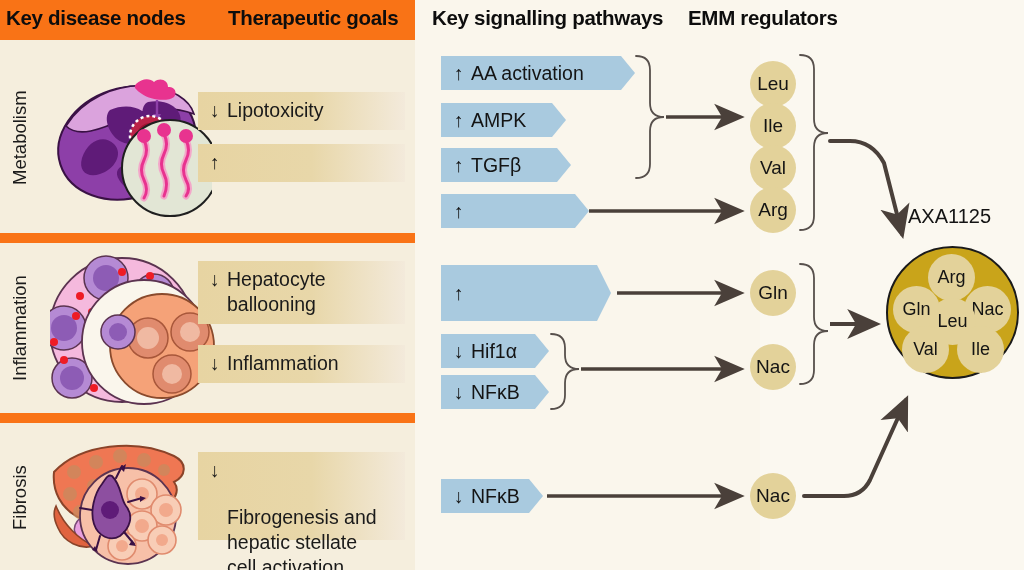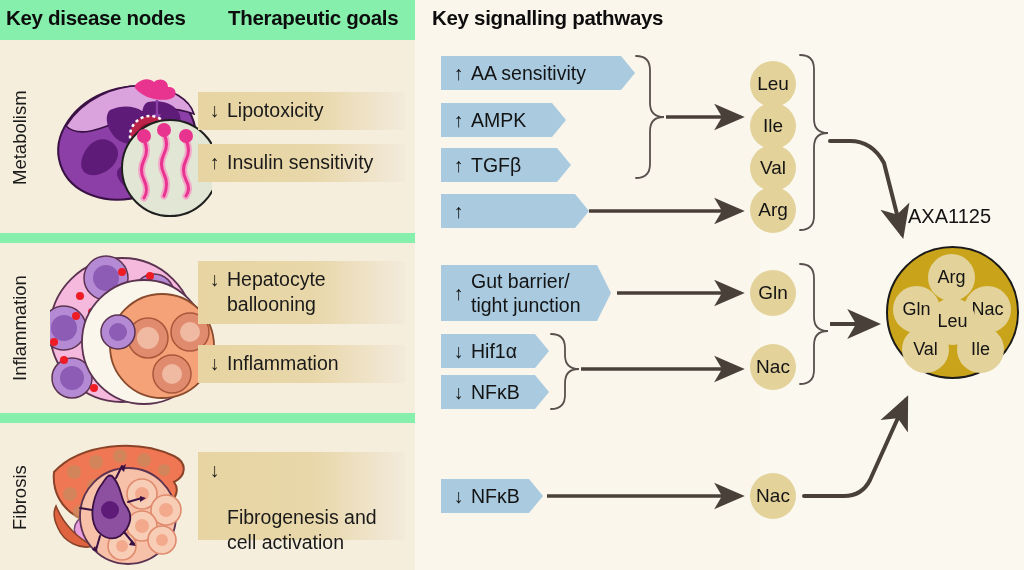--- a/index.html
+++ b/index.html
@@ -5,21 +5,21 @@
   * { margin:0; padding:0; box-sizing:border-box; }
   html, body {
     width:1024px; height:570px;
     font-family:"Liberation Sans", sans-serif;
     background:#ffffff;
     overflow:hidden;
   }
   #diagram {
     position:relative;
     width:1024px; height:460px;
-    background:#86efac;
+    background:#f97316;
   }
   
   .band {
     position:absolute; top:0; bottom:0;
     background:#faf6ec;
   }
   .band-a { left:415px; width:345px; }
   .band-b { left:760px; width:264px; background:#fbf8f0; }
 
   
@@ -135,20 +135,21 @@
     <div class="inner-band2"></div>
   </div>
   <div class="rowbg r3">
     <div class="inner-band"></div>
     <div class="inner-band2"></div>
   </div>
 
   <div class="hdr hdr-1">Key disease nodes</div>
   <div class="hdr hdr-2">Therapeutic goals</div>
   <div class="hdr hdr-3">Key signalling pathways</div>
+  <div class="hdr hdr-4">EMM regulators</div>
 
   <div class="rowlabel rl-1">Metabolism</div>
   <div class="rowlabel rl-2">Inflammation</div>
   <div class="rowlabel rl-3">Fibrosis</div>
 
   <svg class="illus" style="left:52px; top:48px;" width="160" height="180" viewBox="0 0 160 180">
     <ellipse cx="75" cy="95" rx="70" ry="55" transform="rotate(-18 75 95)" fill="#8d3fa8" stroke="#3a1145" stroke-width="2"></ellipse>
     <path d="M14,78 C30,52 62,36 95,38 C120,40 138,52 142,66 C120,58 96,60 74,70 C48,82 26,90 14,78 Z" fill="#dba3dd" stroke="#3a1145" stroke-width="1.6"></path>
     <path d="M30,110 C36,92 52,86 62,96 C72,106 62,122 48,126 C36,130 26,124 30,110 Z" fill="#5f1b78"></path>
     <path d="M58,62 C76,54 96,60 98,76 C100,92 84,100 70,94 C58,89 50,70 58,62 Z" fill="#5f1b78"></path>
@@ -280,65 +281,61 @@
         <polygon points="45,118 48,124 42,122"></polygon>
     </g>
   </svg>
 
   <div class="goal" style="left:198px; top:92px; width:207px; height:38px;">
     <span class="ar">↓</span>
     <span class="tx">Lipotoxicity</span>
   </div>
   <div class="goal" style="left:198px; top:144px; width:207px; height:38px;">
     <span class="ar">↑</span>
-    <span class="tx">Insulin sensitivity</span>
   </div>
 
   <div class="goal" style="left:198px; top:261px; width:207px; height:63px; align-items:flex-start;">
     <span class="ar">↓</span>
     <span style="display:block;">
       <span class="tx">Hepatocyte</span>
       <span class="tx">ballooning</span>
     </span>
   </div>
   <div class="goal" style="left:198px; top:345px; width:207px; height:38px;">
     <span class="ar">↓</span>
     <span class="tx">Inflammation</span>
   </div>
 
   <div class="goal" style="left:198px; top:452px; width:207px; height:88px; align-items:flex-start;">
     <span class="ar">↓</span>
     <span style="display:block;margin-top:47px;">
       <span class="tx">Fibrogenesis and</span>
+      <span class="tx">hepatic stellate</span>
       <span class="tx">cell activation</span>
     </span>
   </div>
 
   <div class="path" style="left:441px; top:56px; width:194px; height:34px;">
     <span class="ar">↑</span>
-    <span>AA sensitivity</span>
+    <span>AA activation</span>
   </div>
   <div class="path" style="left:441px; top:103px; width:125px; height:34px;">
     <span class="ar">↑</span>
     <span>AMPK</span>
   </div>
   <div class="path" style="left:441px; top:148px; width:130px; height:34px;">
     <span class="ar">↑</span>
     <span>TGFβ</span>
   </div>
   <div class="path" style="left:441px; top:194px; width:148px; height:34px;">
     <span class="ar">↑</span>
   </div>
 
   <div class="path" style="left:441px; top:265px; width:170px; height:56px; align-items:center;">
     <span class="ar">↑</span>
-    <span style="display:block;">
-      <span style="display:block;">Gut barrier/</span>
-      <span style="display:block;">tight junction</span>
-    </span>
   </div>
   <div class="path" style="left:441px; top:334px; width:108px; height:34px;">
     <span class="ar">↓</span>
     <span>Hif1α</span>
   </div>
   <div class="path" style="left:441px; top:375px; width:108px; height:34px;">
     <span class="ar">↓</span>
     <span>NFκB</span>
   </div>
 

